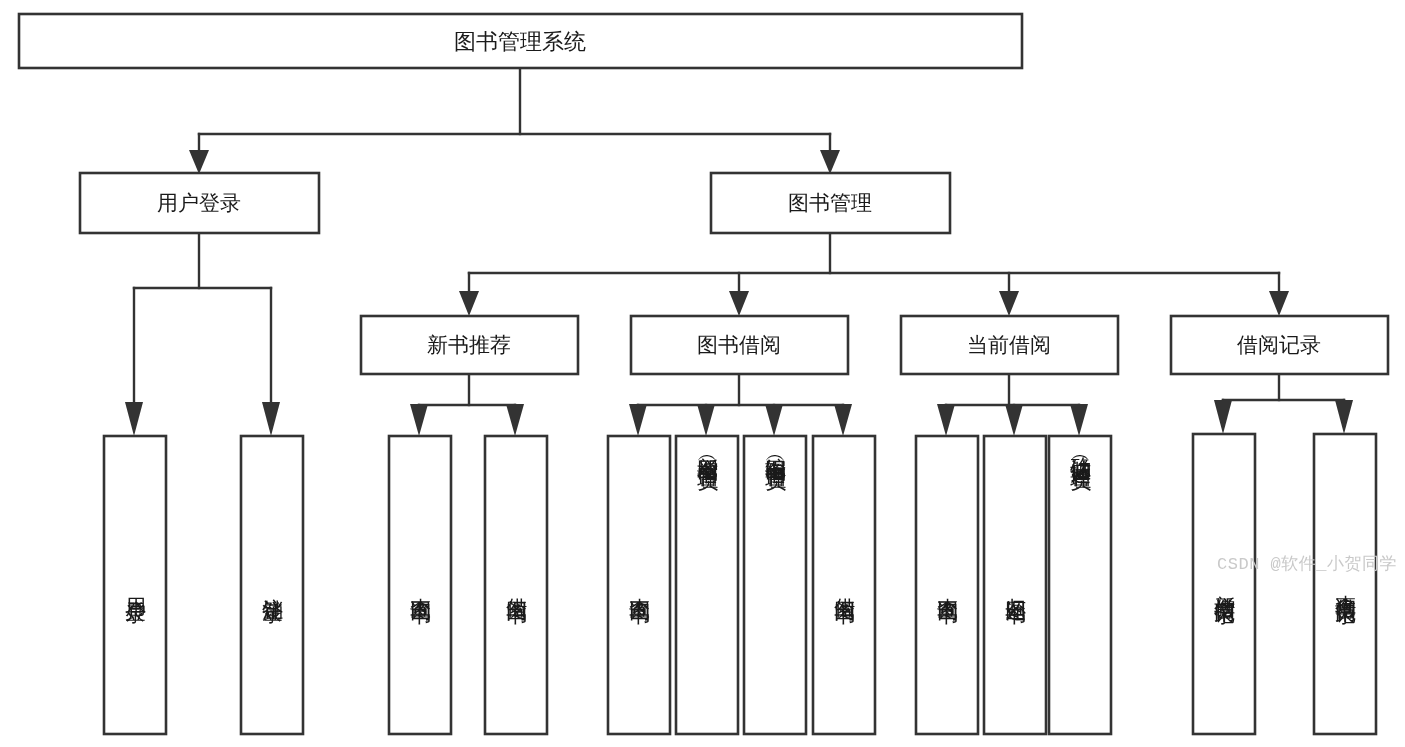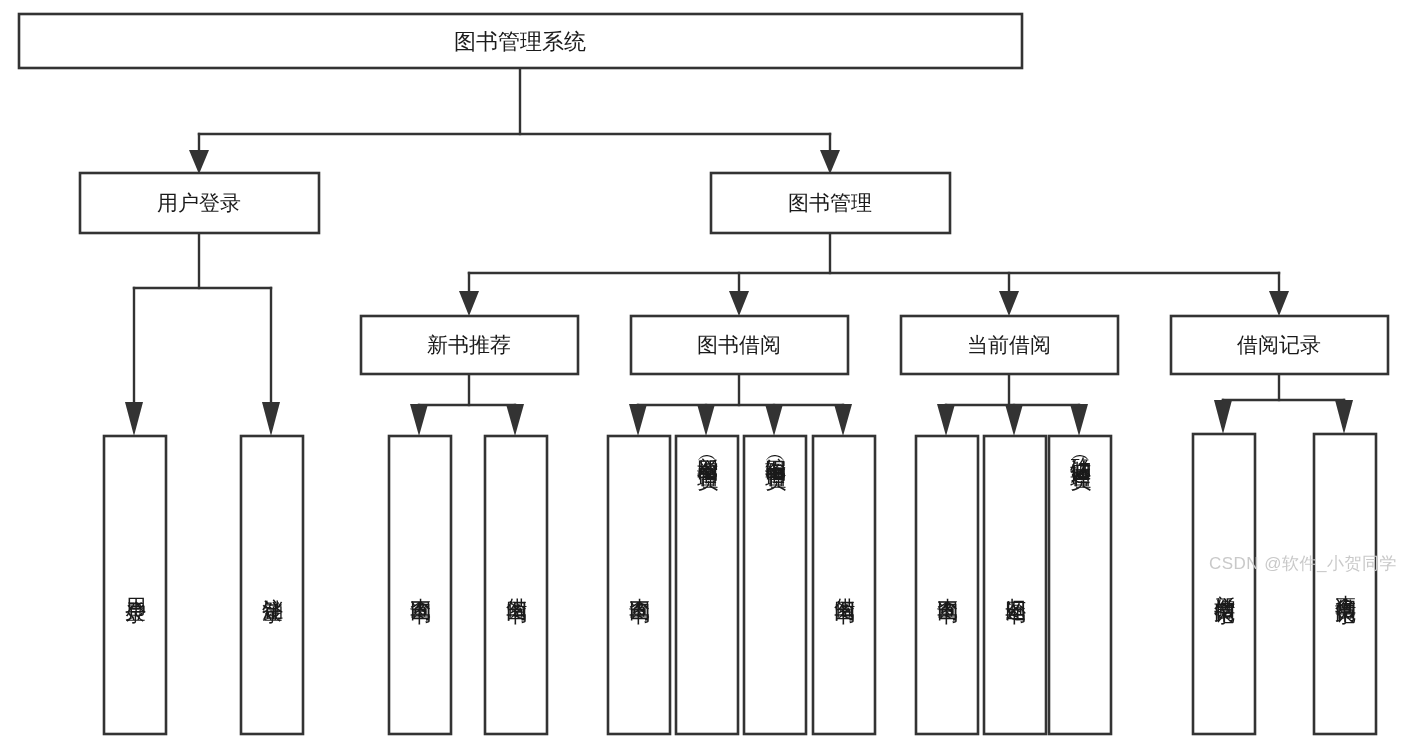--- a/index.html
+++ b/index.html
@@ -70,21 +70,21 @@
     font-size: 21px;
     line-height: 1.12;
     letter-spacing: 2px;
     color: #1a1a1a;
     white-space: nowrap;
   }
   .watermark {
     position: absolute;
     right: 8px;
     bottom: 6px;
-    font-family: Liberation Sans, sans-serif;
+    font-family: Liberation Mono, monospace;
     font-size: 17px;
     color: #c9c9c9;
     letter-spacing: 0.5px;
     white-space: nowrap;
   }
 </style>
 </head>
 <body>
 
 <div id="diagram-root">

